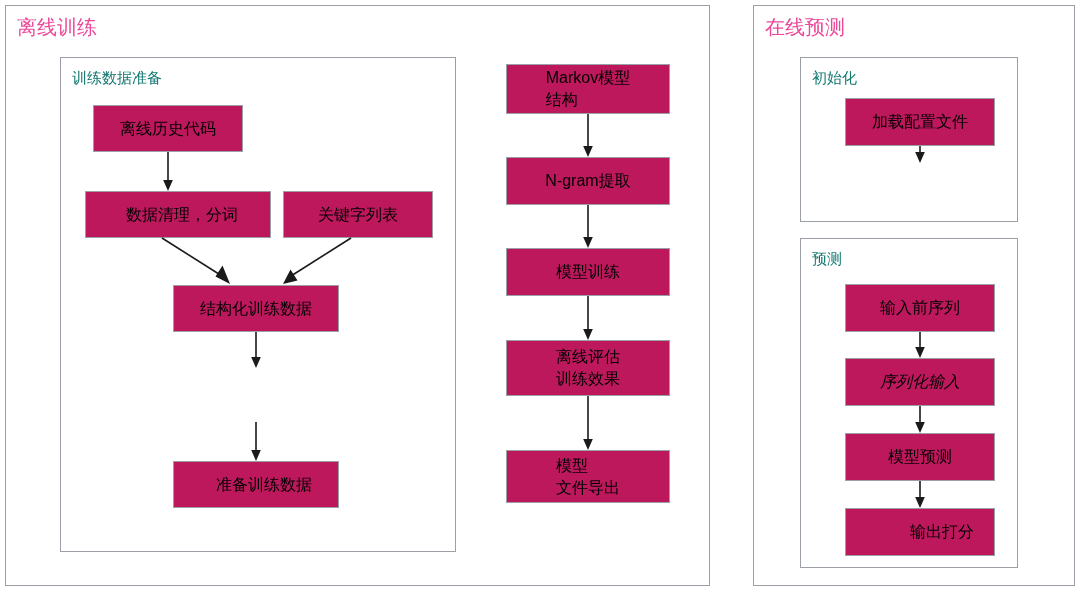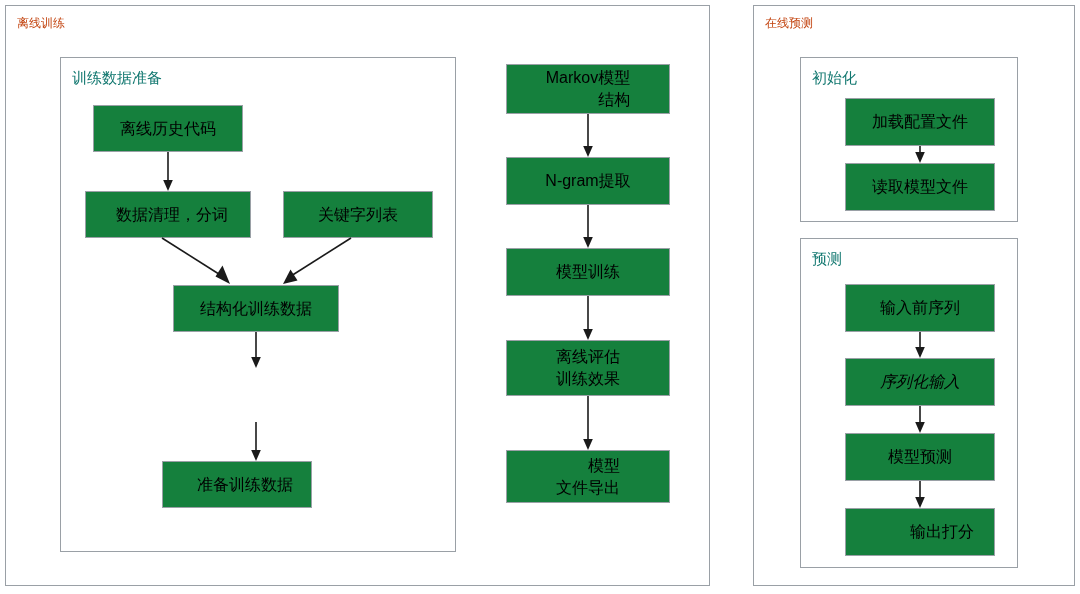--- a/index.html
+++ b/index.html
@@ -20,23 +20,23 @@
   }
   
   .panel {
     position: absolute;
     box-sizing: border-box;
     border: 1px solid #9aa0a6;
     background: #ffffff;
   }
   .panel-title {
     position: absolute;
-    font-size: 12px;
+    font-size: 20px;
     line-height: 1;
-    color: #c2410c;
+    color: #ec4899;
     white-space: nowrap;
   }
   
   .subpanel {
     position: absolute;
     box-sizing: border-box;
     border: 1px solid #9aa0a6;
     background: #ffffff;
   }
   .subpanel-title {
@@ -44,25 +44,25 @@
     font-size: 15px;
     line-height: 1;
     color: #0f766e;
     white-space: nowrap;
   }
   
   .node {
     position: absolute;
     box-sizing: border-box;
     border: 1px solid #9aa0a6;
-    background: #15803d;
+    background: #be185d;
     display: flex;
     align-items: center;
     justify-content: center;
-    text-align: right;
+    text-align: left;
     font-size: 16px;
     line-height: 1.35;
     color: #000;
     white-space: pre-line;
     padding: 0 4px;
   }
   
   .conn {
     position: absolute;
     overflow: visible;
@@ -81,28 +81,28 @@
 <div id="canvas">
 
   <div class="panel" style="left:5px; top:5px; width:705px; height:581px;"></div>
   <div class="panel-title" style="left:17px; top:17px;">离线训练</div>
 
   <div class="subpanel" style="left:60px; top:57px; width:396px; height:495px;"></div>
   <div class="subpanel-title" style="left:72px; top:70px;">训练数据准备</div>
 
   <div class="node" style="left:93px; top:105px; width:150px; height:47px;">离线历史代码</div>
 
-  <div class="node" style="left:85px; top:191px; width:166px; height:47px;padding-left:12px;">数据清理，分词</div>
+  <div class="node" style="left:85px; top:191px; width:186px; height:47px;padding-left:12px;">数据清理，分词</div>
 
   <div class="node" style="left:283px; top:191px; width:150px; height:47px;">关键字列表</div>
 
   <div class="node" style="left:173px; top:285px; width:166px; height:47px;">结构化训练数据</div>
 
 
-  <div class="node" style="left:162px; top:461px; width:150px; height:47px;padding-left:20px;">准备训练数据</div>
+  <div class="node" style="left:173px; top:461px; width:166px; height:47px;padding-left:20px;">准备训练数据</div>
 
   <svg class="conn" style="left:160px; top:152px; width:16px; height:40px;" viewBox="0 0 16 40">
     <line x1="8" y1="0" x2="8" y2="30"></line>
     <polygon points="8,39 3.2,28 12.8,28"></polygon>
   </svg>
 
   <svg class="conn" style="left:160px; top:238px; width:80px; height:48px;" viewBox="0 0 80 48">
     <line x1="2" y1="0" x2="62" y2="38"></line>
     <polygon points="70,46 55.5,38.5 62.5,27.5"></polygon>
   </svg>
@@ -156,21 +156,20 @@
   </svg>
 
   <div class="panel" style="left:753px; top:5px; width:322px; height:581px;"></div>
   <div class="panel-title" style="left:765px; top:17px;">在线预测</div>
 
   <div class="subpanel" style="left:800px; top:57px; width:218px; height:165px;"></div>
   <div class="subpanel-title" style="left:812px; top:70px;">初始化</div>
 
   <div class="node" style="left:845px; top:98px; width:150px; height:48px;">加载配置文件</div>
 
-  <div class="node" style="left:845px; top:163px; width:150px; height:48px;">读取模型文件</div>
 
   <svg class="conn" style="left:912px; top:146px; width:16px; height:18px;" viewBox="0 0 16 18">
     <line x1="8" y1="0" x2="8" y2="8"></line>
     <polygon points="8,17 3.2,6 12.8,6"></polygon>
   </svg>
 
   <div class="subpanel" style="left:800px; top:238px; width:218px; height:330px;"></div>
   <div class="subpanel-title" style="left:812px; top:251px;">预测</div>
 
   <div class="node" style="left:845px; top:284px; width:150px; height:48px;">输入前序列</div>

